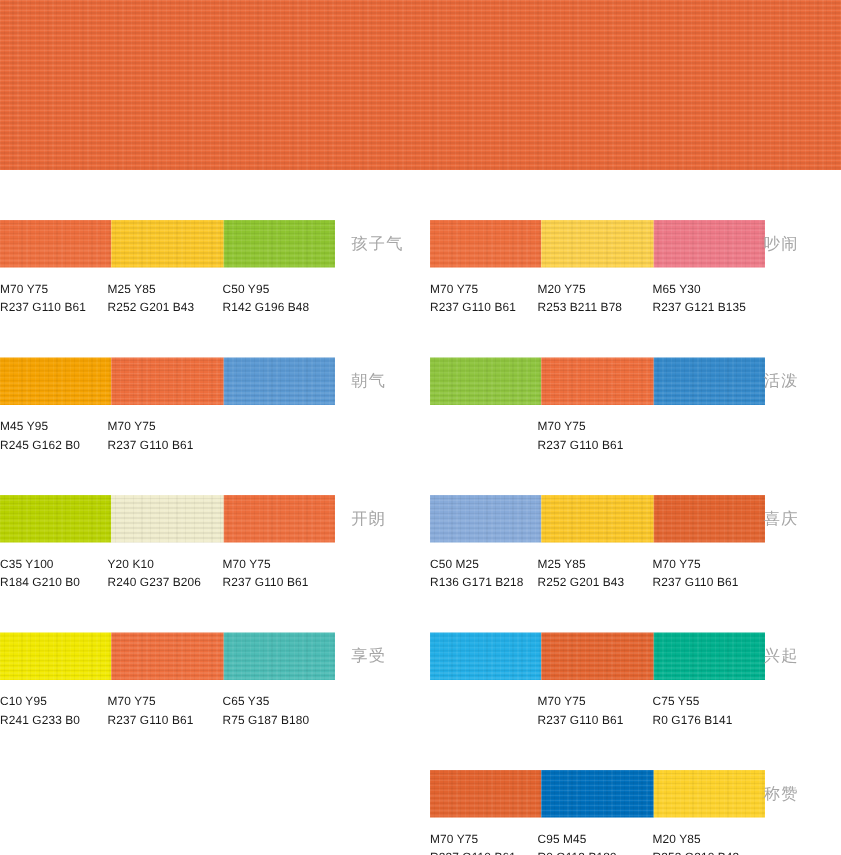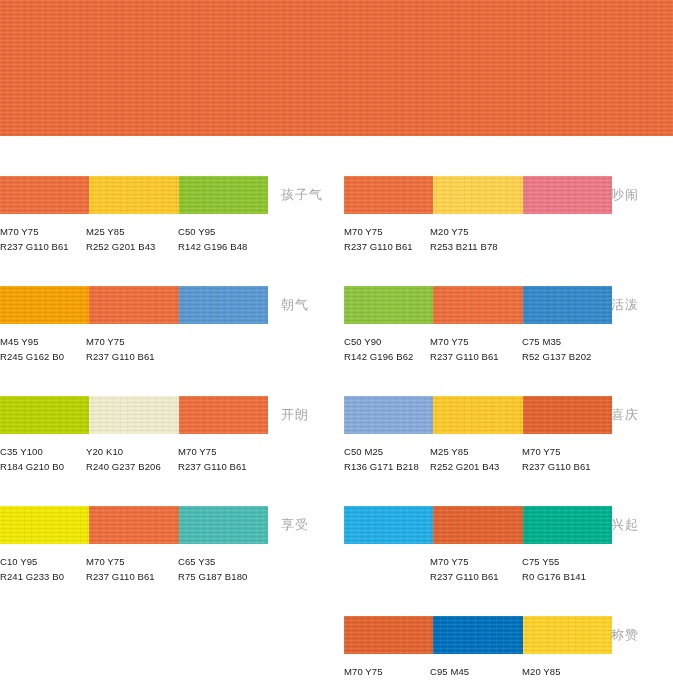--- a/index.html
+++ b/index.html
@@ -260,47 +260,43 @@
         <div class="row-label">吵闹</div>
         <div class="specs">
           <div class="spec spec-0">
             <div class="spec-cmyk">M70  Y75</div>
             <div class="spec-rgb">R237  G110  B61</div>
           </div>
           <div class="spec spec-1">
             <div class="spec-cmyk">M20  Y75</div>
             <div class="spec-rgb">R253  B211  B78</div>
           </div>
+          <div class="spec spec-2">
+            <div class="spec-cmyk">M65  Y30</div>
+            <div class="spec-rgb">R237  G121  B135</div>
+          </div>
         </div>
       </div>
       <div class="row">
         <div class="swatches">
           <div class="chip" style="background: rgb(142, 196, 62);">
             <div class="tex"></div>
           </div>
           <div class="chip" style="background: rgb(237, 110, 61);">
             <div class="tex"></div>
           </div>
           <div class="chip" style="background: rgb(52, 137, 202);">
             <div class="tex"></div>
           </div>
         </div>
         <div class="row-label">活泼</div>
         <div class="specs">
-          <div class="spec spec-0">
-            <div class="spec-cmyk">C50  Y90</div>
-            <div class="spec-rgb">R142  G196  B62</div>
-          </div>
-          <div class="spec spec-1">
-            <div class="spec-cmyk">M70  Y75</div>
-            <div class="spec-rgb">R237  G110  B61</div>
-          </div>
-          <div class="spec spec-2">
-            <div class="spec-cmyk">C75  M35</div>
-            <div class="spec-rgb">R52  G137  B202</div>
+          <div class="spec spec-1">
+            <div class="spec-cmyk">M70  Y75</div>
+            <div class="spec-rgb">R237  G110  B61</div>
           </div>
         </div>
       </div>
       <div class="row">
         <div class="swatches">
           <div class="chip" style="background: rgb(136, 171, 218);">
             <div class="tex"></div>
           </div>
           <div class="chip" style="background: rgb(252, 201, 43);">
             <div class="tex"></div>

